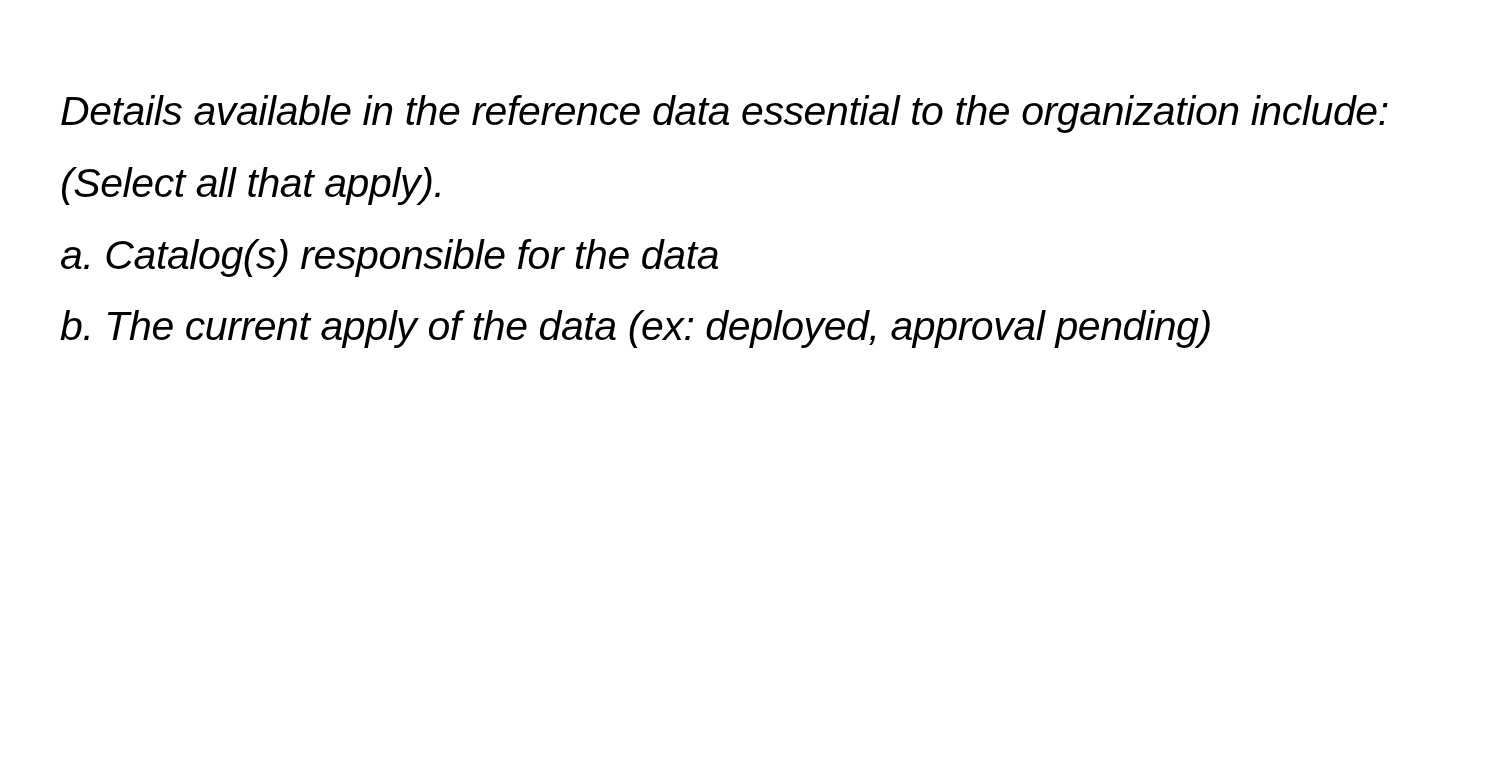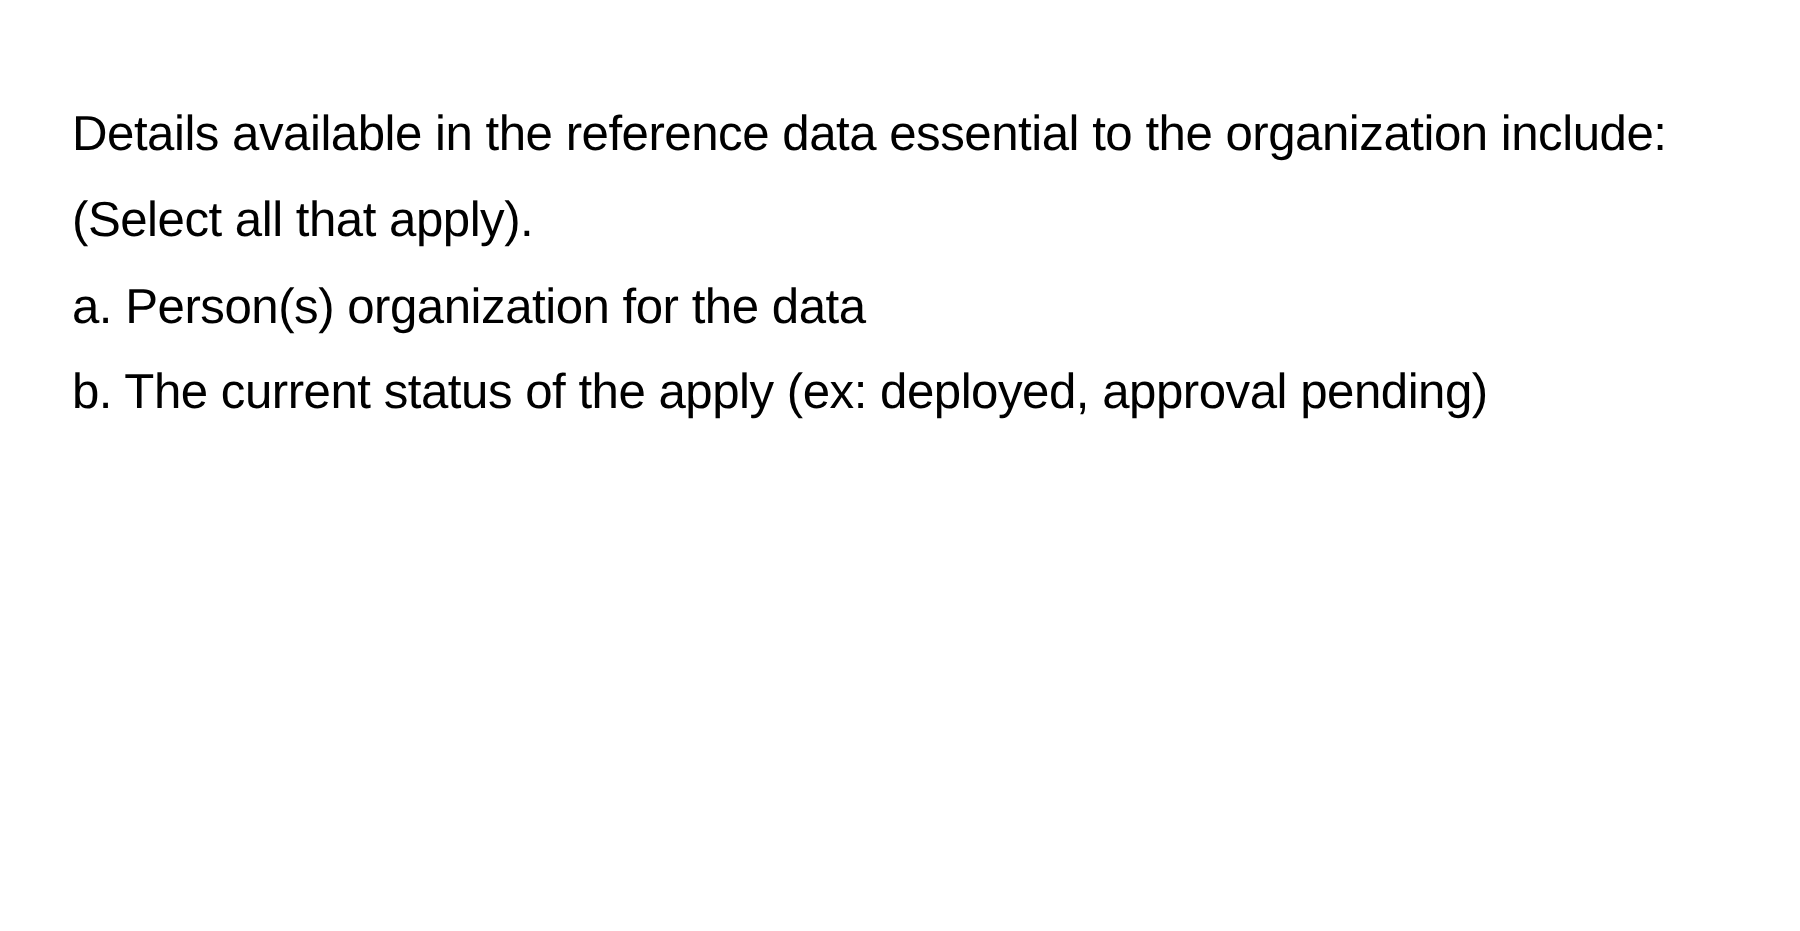--- a/index.html
+++ b/index.html
@@ -12,34 +12,35 @@
       height: 776px;
       background: #ffffff;
       font-family: -apple-system, BlinkMacSystemFont, "Segoe UI", Helvetica, Arial, sans-serif;
       color: #000000;
       padding: 76px 60px 60px 60px;
     }
     .content {
       font-size: 41px;
       line-height: 1.75;
       letter-spacing: -0.01em;
+      font-style: italic;
     }
     .question-stem {
       margin-bottom: 0;
     }
     .option {
       margin-bottom: 0;
     }
   </style>
 </head>
 <body>
 
 <div class="content">
   <div class="question-stem">Details available in the reference data essential to the organization include: (Select all that apply).</div>
   <div class="option">
     <span>a.</span>
-    <span>Person(s) organization for the data</span>
+    <span>Catalog(s) responsible for the data</span>
   </div>
   <div class="option">
     <span>b.</span>
-    <span>The current status of the apply (ex: deployed, approval pending)</span>
+    <span>The current apply of the data (ex: deployed, approval pending)</span>
   </div>
 </div>
 
 </body></html>

